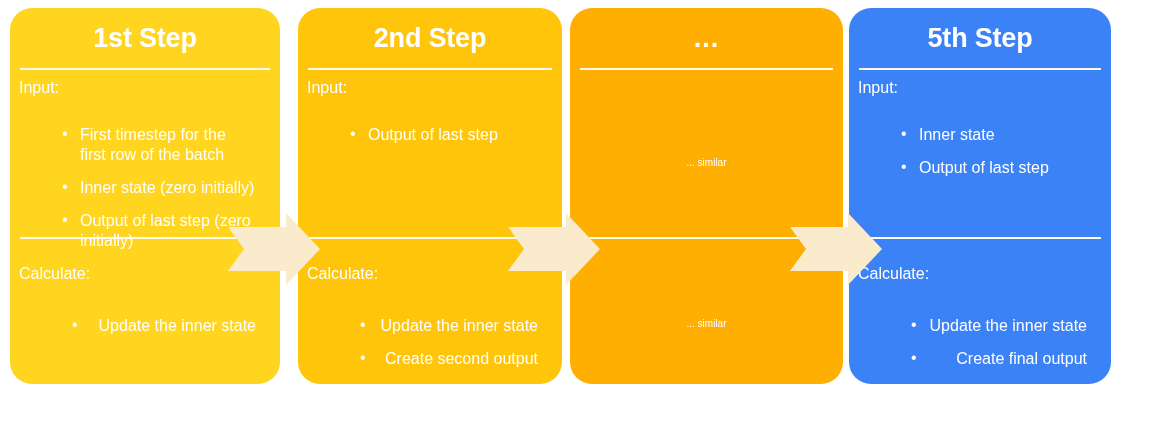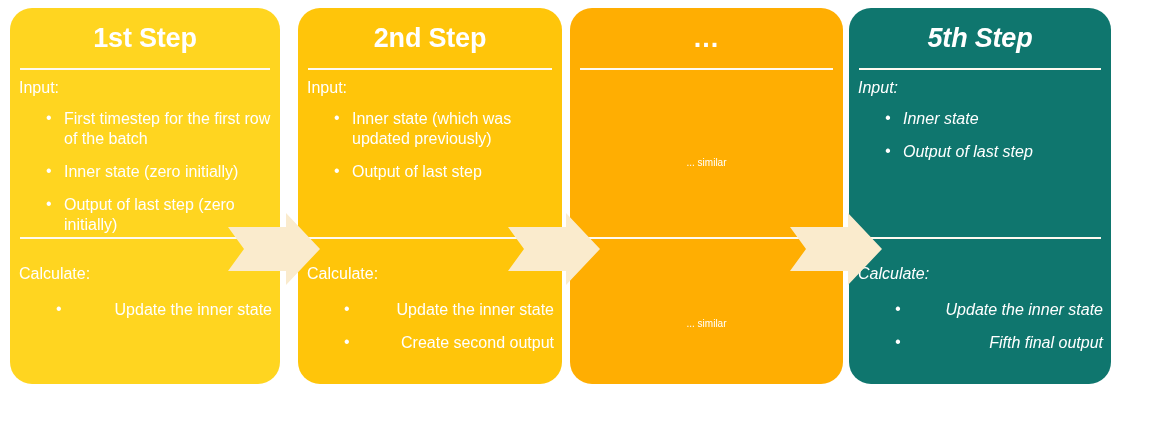--- a/index.html
+++ b/index.html
@@ -66,21 +66,21 @@
     line-height: 20px;
     white-space: nowrap;
   }
   .section-label.input-label { top: 70px; }
   .section-label.calc-label { top: 256px; }
 
   .bullets {
     position: absolute;
     left: 30px;
     right: 8px;
-    margin: 0;
+    margin: 16px;
     padding: 0 0 0 20px;
     list-style: none;
     color: #ffffff;
     font-size: 16px;
     line-height: 20px;
   }
   .bullets.input-list { top: 101px; }
   .bullets.calc-list { top: 292px; text-align: right; }
 
   .bullets li {
@@ -135,49 +135,48 @@
       <ul class="bullets calc-list" style="left: 40px;">
         <li>Update the inner state</li>
       </ul>
     </div>
     <div class="card" style="left: 298px; width: 264px; background: rgb(255, 197, 10);">
       <div class="card-title">2nd Step</div>
       <div class="divider top"></div>
       <div class="divider bottom"></div>
       <div class="section-label input-label">Input:</div>
       <ul class="bullets input-list">
-        <li>Inner state (which was updated previously)</li>
         <li>Output of last step</li>
       </ul>
       <div class="section-label calc-label">Calculate:</div>
       <ul class="bullets calc-list" style="left: 40px;">
         <li>Update the inner state</li>
         <li>Create second output</li>
       </ul>
     </div>
     <div class="card" style="left: 570px; width: 273px; background: rgb(255, 174, 2);">
       <div class="card-title dots">...</div>
       <div class="divider top"></div>
       <div class="divider bottom"></div>
       <div class="plain-note note-top">... similar</div>
       <div class="plain-note note-bottom">... similar</div>
     </div>
-    <div class="card" style="left: 849px; width: 262px; background: #0f766e; font-style: italic;">
+    <div class="card" style="left: 849px; width: 262px; background: #3b82f6;">
       <div class="card-title">5th Step</div>
       <div class="divider top"></div>
       <div class="divider bottom"></div>
       <div class="section-label input-label">Input:</div>
       <ul class="bullets input-list">
         <li>Inner state</li>
         <li>Output of last step</li>
       </ul>
       <div class="section-label calc-label">Calculate:</div>
       <ul class="bullets calc-list" style="left: 40px;">
         <li>Update the inner state</li>
-        <li>Fifth final output</li>
+        <li>Create final output</li>
       </ul>
     </div>
     <div class="arrow" style="left: 228px;">
       <svg viewBox="0 0 92 72" preserveAspectRatio="none">
         <path d="M0 14 L16 36 L0 58 L58 58 L58 72 L92 36 L58 0 L58 14 Z" fill="#faebcd"></path>
       </svg>
     </div>
     <div class="arrow" style="left: 508px;">
       <svg viewBox="0 0 92 72" preserveAspectRatio="none">
         <path d="M0 14 L16 36 L0 58 L58 58 L58 72 L92 36 L58 0 L58 14 Z" fill="#faebcd"></path>

